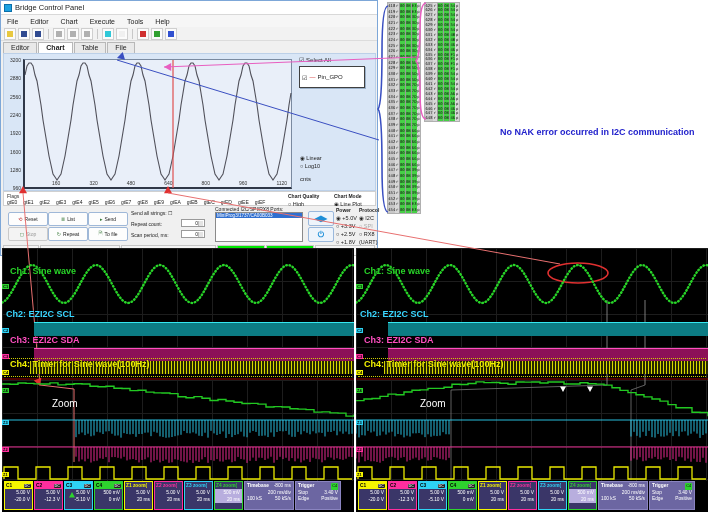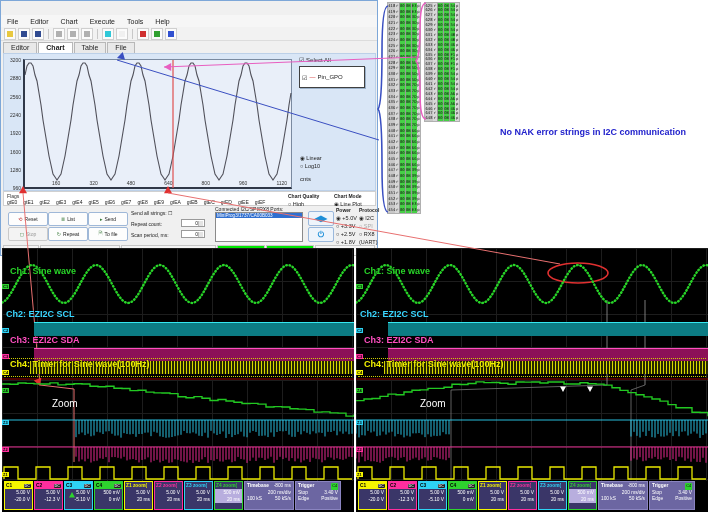--- a/index.html
+++ b/index.html
@@ -83,20 +83,24 @@
   svg{position:absolute;left:0;top:0;}
   #overlay{left:0;top:0;pointer-events:none;}
   .misstext{position:absolute;font-size:8.5px;color:#fff;line-height:10px;}
 </style>
 </head>
 <body>
 
 <div id="stage">
 
   <div id="bcp" class="abs">
+    <div id="bcp-title" class="abs">
+      <span id="bcp-appicon"></span>
+      <span>Bridge Control Panel</span>
+    </div>
     <div id="bcp-menu" class="abs">
         <span>File</span>
         <span>Editor</span>
         <span>Chart</span>
         <span>Execute</span>
         <span>Tools</span>
         <span>Help</span>
       </div>
     <div id="bcp-tools" class="abs">
         <div class="tbtn">
@@ -721,21 +725,21 @@
       </div>
       <div class="hexrow" style="height: 4.92px;">
         <div class="hn">648</div>
         <div class="hr">r</div>
         <div class="hb">00</div>
         <div class="hb">0B</div>
         <div class="hb">46</div>
         <div class="hp">p</div>
       </div>
     </div>
-  <div id="nak" class="abs">No NAK error strings in I2C communication</div>
+  <div id="nak" class="abs">No NAK error occurred in I2C communication</div>
 
   <div id="scopeL" class="abs scope">
       <div class="grid"></div>
       <div class="chlab" style="left: 8px; top: 18px; color: rgb(40, 212, 40); z-index: 6;">Ch1: Sine wave</div>
       <div class="chlab" style="left: 4px; top: 61px; color: rgb(58, 214, 255); z-index: 6;">Ch2: EZI2C SCL</div>
       <div class="chlab" style="left: 8px; top: 87px; color: rgb(255, 79, 192); z-index: 6;">Ch3: EZI2C SDA</div>
       <div class="chlab" style="left: 8px; top: 111px; color: rgb(240, 240, 0); z-index: 6;">Ch4: Timer for Sine wave(100Hz)</div>
       <div class="band ch2band" style="left: 32px; top: 74px; width: 320px; z-index: 2;">
         <div></div>
         <div></div>

